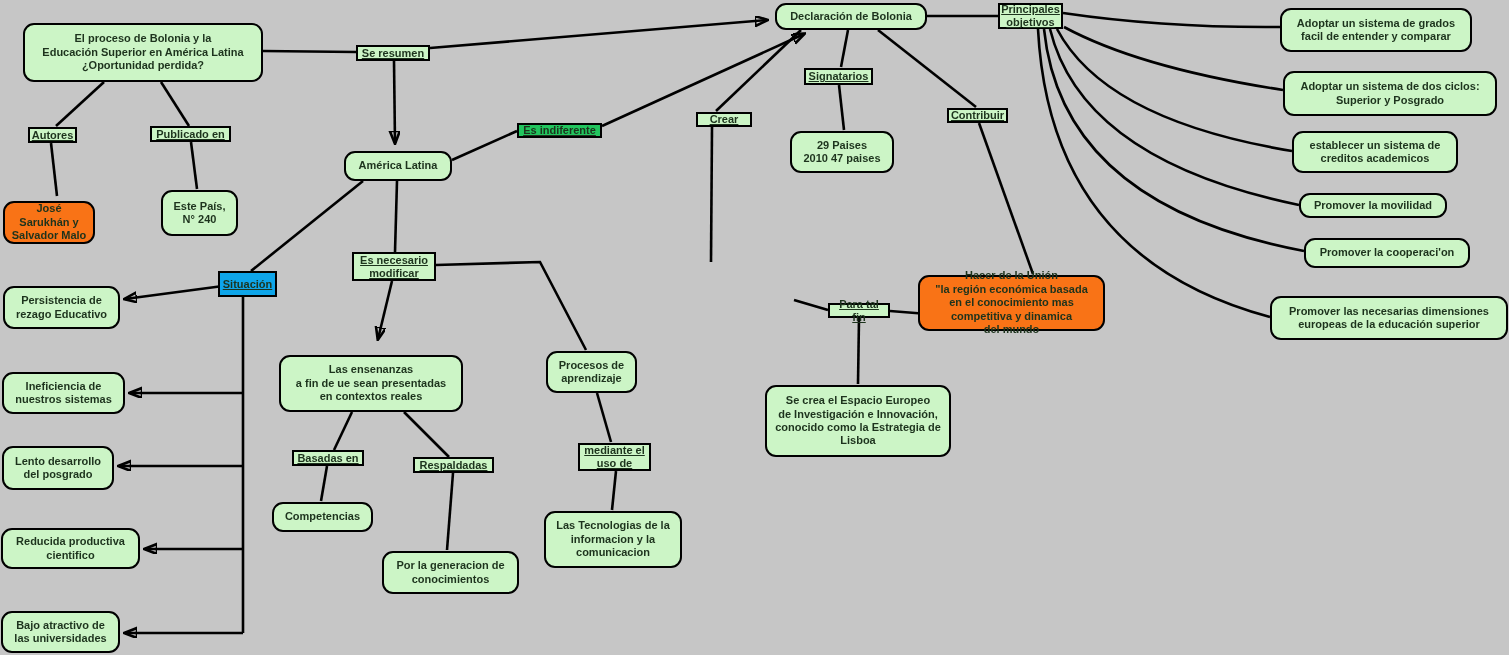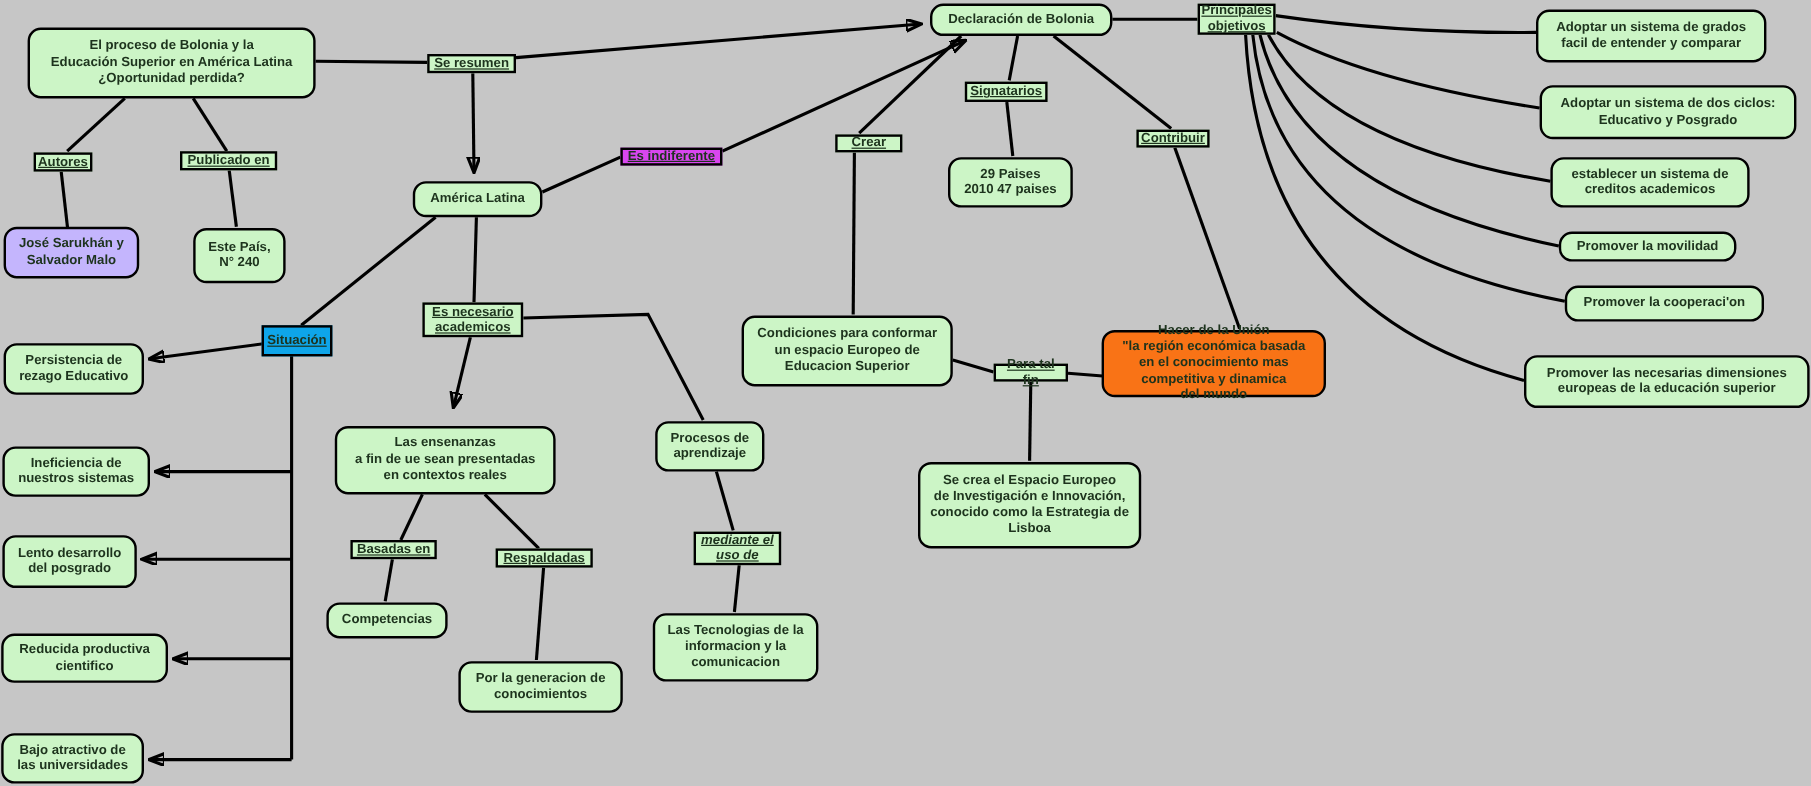--- a/index.html
+++ b/index.html
@@ -70,21 +70,21 @@
       <path d="M1064,27 Q1140,68 1283,90"></path>
       <path d="M1057,29 Q1105,120 1292,151"></path>
       <path d="M1050,29 Q1082,160 1299,205"></path>
       <path d="M1044,29 Q1062,205 1304,251"></path>
       <path d="M1038,29 Q1050,258 1270,317"></path>
     </svg>
 <div class="concept-node" style="left: 23px; top: 23px; width: 240px; height: 59px; background: rgb(204, 245, 198); border-color: rgb(0, 0, 0); color: rgb(29, 51, 29);">El proceso de Bolonia y la
 Educación Superior en América Latina
 ¿Oportunidad perdida?</div>
     <div class="concept-node" style="left: 775px; top: 3px; width: 152px; height: 27px; background: rgb(204, 245, 198); border-color: rgb(0, 0, 0); color: rgb(29, 51, 29);">Declaración de Bolonia</div>
-    <div class="concept-node" style="left: 3px; top: 189px; width: 113px; height: 43px; background: #c4b5fd; border-color: rgb(0, 0, 0); color: rgb(29, 51, 29);">José Sarukhán y
+    <div class="concept-node" style="left: 3px; top: 201px; width: 92px; height: 43px; background: #f97316; border-color: rgb(0, 0, 0); color: rgb(29, 51, 29);">José Sarukhán y
 Salvador Malo</div>
     <div class="concept-node" style="left: 161px; top: 190px; width: 77px; height: 46px; background: rgb(204, 245, 198); border-color: rgb(0, 0, 0); color: rgb(29, 51, 29);">Este País,
 N° 240</div>
     <div class="concept-node" style="left: 344px; top: 151px; width: 108px; height: 30px; background: rgb(204, 245, 198); border-color: rgb(0, 0, 0); color: rgb(29, 51, 29);">América Latina</div>
     <div class="concept-node" style="left: 3px; top: 286px; width: 117px; height: 43px; background: rgb(204, 245, 198); border-color: rgb(0, 0, 0); color: rgb(29, 51, 29);">Persistencia de
 rezago Educativo</div>
     <div class="concept-node" style="left: 2px; top: 372px; width: 123px; height: 42px; background: rgb(204, 245, 198); border-color: rgb(0, 0, 0); color: rgb(29, 51, 29);">Ineficiencia de
 nuestros sistemas</div>
     <div class="concept-node" style="left: 2px; top: 446px; width: 112px; height: 44px; background: rgb(204, 245, 198); border-color: rgb(0, 0, 0); color: rgb(29, 51, 29);">Lento desarrollo
 del posgrado</div>
@@ -98,52 +98,49 @@
     <div class="concept-node" style="left: 272px; top: 502px; width: 101px; height: 30px; background: rgb(204, 245, 198); border-color: rgb(0, 0, 0); color: rgb(29, 51, 29);">Competencias</div>
     <div class="concept-node" style="left: 382px; top: 551px; width: 137px; height: 43px; background: rgb(204, 245, 198); border-color: rgb(0, 0, 0); color: rgb(29, 51, 29);">Por la generacion de
 conocimientos</div>
     <div class="concept-node" style="left: 546px; top: 351px; width: 91px; height: 42px; background: rgb(204, 245, 198); border-color: rgb(0, 0, 0); color: rgb(29, 51, 29);">Procesos de
 aprendizaje</div>
     <div class="concept-node" style="left: 544px; top: 511px; width: 138px; height: 57px; background: rgb(204, 245, 198); border-color: rgb(0, 0, 0); color: rgb(29, 51, 29);">Las Tecnologias de la
 informacion y la
 comunicacion</div>
     <div class="concept-node" style="left: 790px; top: 131px; width: 104px; height: 42px; background: rgb(204, 245, 198); border-color: rgb(0, 0, 0); color: rgb(29, 51, 29);">29 Paises
 2010 47 paises</div>
-    <div class="concept-node" style="left: 618px; top: 263px; width: 176px; height: 59px; background: rgb(204, 245, 198); border-color: rgb(0, 0, 0); color: rgb(29, 51, 29);">Condiciones para conformar
-un espacio Europeo de
-Educacion Superior</div>
     <div class="concept-node" style="left: 918px; top: 275px; width: 187px; height: 56px; background: #f97316; border-color: rgb(0, 0, 0); color: rgb(29, 51, 29);">Hacer de la Unión
 "la región económica basada
 en el conocimiento mas
 competitiva y dinamica
 del mundo</div>
     <div class="concept-node" style="left: 765px; top: 385px; width: 186px; height: 72px; background: rgb(204, 245, 198); border-color: rgb(0, 0, 0); color: rgb(29, 51, 29);">Se crea el Espacio Europeo
 de Investigación e Innovación,
 conocido como la Estrategia de
 Lisboa</div>
     <div class="concept-node" style="left: 1280px; top: 8px; width: 192px; height: 44px; background: rgb(204, 245, 198); border-color: rgb(0, 0, 0); color: rgb(29, 51, 29);">Adoptar un sistema de grados
 facil de entender y comparar</div>
     <div class="concept-node" style="left: 1283px; top: 71px; width: 214px; height: 45px; background: rgb(204, 245, 198); border-color: rgb(0, 0, 0); color: rgb(29, 51, 29);">Adoptar un sistema de dos ciclos:
-Educativo y Posgrado</div>
+Superior y Posgrado</div>
     <div class="concept-node" style="left: 1292px; top: 131px; width: 166px; height: 42px; background: rgb(204, 245, 198); border-color: rgb(0, 0, 0); color: rgb(29, 51, 29);">establecer un sistema de
 creditos academicos</div>
     <div class="concept-node" style="left: 1299px; top: 193px; width: 148px; height: 25px; background: rgb(204, 245, 198); border-color: rgb(0, 0, 0); color: rgb(29, 51, 29);">Promover la movilidad</div>
     <div class="concept-node" style="left: 1304px; top: 238px; width: 166px; height: 30px; background: rgb(204, 245, 198); border-color: rgb(0, 0, 0); color: rgb(29, 51, 29);">Promover la cooperaci'on</div>
     <div class="concept-node" style="left: 1270px; top: 296px; width: 238px; height: 44px; background: rgb(204, 245, 198); border-color: rgb(0, 0, 0); color: rgb(29, 51, 29);">Promover las necesarias dimensiones
 europeas de la educación superior</div>
     <div class="link-label" style="left: 356px; top: 45px; width: 74px; height: 16px; background: rgb(204, 245, 198); border-color: rgb(0, 0, 0); color: rgb(29, 51, 29);">Se resumen</div>
     <div class="link-label" style="left: 28px; top: 127px; width: 49px; height: 16px; background: rgb(204, 245, 198); border-color: rgb(0, 0, 0); color: rgb(29, 51, 29);">Autores</div>
     <div class="link-label" style="left: 150px; top: 126px; width: 81px; height: 16px; background: rgb(204, 245, 198); border-color: rgb(0, 0, 0); color: rgb(29, 51, 29);">Publicado en</div>
-    <div class="link-label" style="left: 517px; top: 123px; width: 85px; height: 15px; background: #d946ef; border-color: rgb(0, 0, 0); color: rgb(29, 51, 29);">Es indiferente</div>
+    <div class="link-label" style="left: 517px; top: 123px; width: 85px; height: 15px; background: #22c55e; border-color: rgb(0, 0, 0); color: rgb(29, 51, 29);">Es indiferente</div>
     <div class="link-label" style="left: 218px; top: 271px; width: 59px; height: 26px; background: #0ea5e9; border-color: rgb(0, 0, 0); color: rgb(29, 51, 29);">Situación</div>
     <div class="link-label" style="left: 352px; top: 252px; width: 84px; height: 29px; background: rgb(204, 245, 198); border-color: rgb(0, 0, 0); color: rgb(29, 51, 29);">Es necesario
-academicos</div>
+modificar</div>
     <div class="link-label" style="left: 292px; top: 450px; width: 72px; height: 16px; background: rgb(204, 245, 198); border-color: rgb(0, 0, 0); color: rgb(29, 51, 29);">Basadas en</div>
     <div class="link-label" style="left: 413px; top: 457px; width: 81px; height: 16px; background: rgb(204, 245, 198); border-color: rgb(0, 0, 0); color: rgb(29, 51, 29);">Respaldadas</div>
-    <div class="link-label" style="left: 578px; top: 443px; width: 73px; height: 28px; background: rgb(204, 245, 198); border-color: rgb(0, 0, 0); color: rgb(29, 51, 29); font-style: italic;">mediante el
+    <div class="link-label" style="left: 578px; top: 443px; width: 73px; height: 28px; background: rgb(204, 245, 198); border-color: rgb(0, 0, 0); color: rgb(29, 51, 29);">mediante el
 uso de</div>
     <div class="link-label" style="left: 804px; top: 68px; width: 69px; height: 17px; background: rgb(204, 245, 198); border-color: rgb(0, 0, 0); color: rgb(29, 51, 29);">Signatarios</div>
     <div class="link-label" style="left: 696px; top: 112px; width: 56px; height: 15px; background: rgb(204, 245, 198); border-color: rgb(0, 0, 0); color: rgb(29, 51, 29);">Crear</div>
     <div class="link-label" style="left: 947px; top: 108px; width: 61px; height: 15px; background: rgb(204, 245, 198); border-color: rgb(0, 0, 0); color: rgb(29, 51, 29);">Contribuir</div>
     <div class="link-label" style="left: 828px; top: 303px; width: 62px; height: 15px; background: rgb(204, 245, 198); border-color: rgb(0, 0, 0); color: rgb(29, 51, 29);">Para tal fin</div>
     <div class="link-label" style="left: 998px; top: 3px; width: 65px; height: 26px; background: rgb(204, 245, 198); border-color: rgb(0, 0, 0); color: rgb(29, 51, 29);">Principales
 objetivos</div>
   </div>
 
 </body></html>

